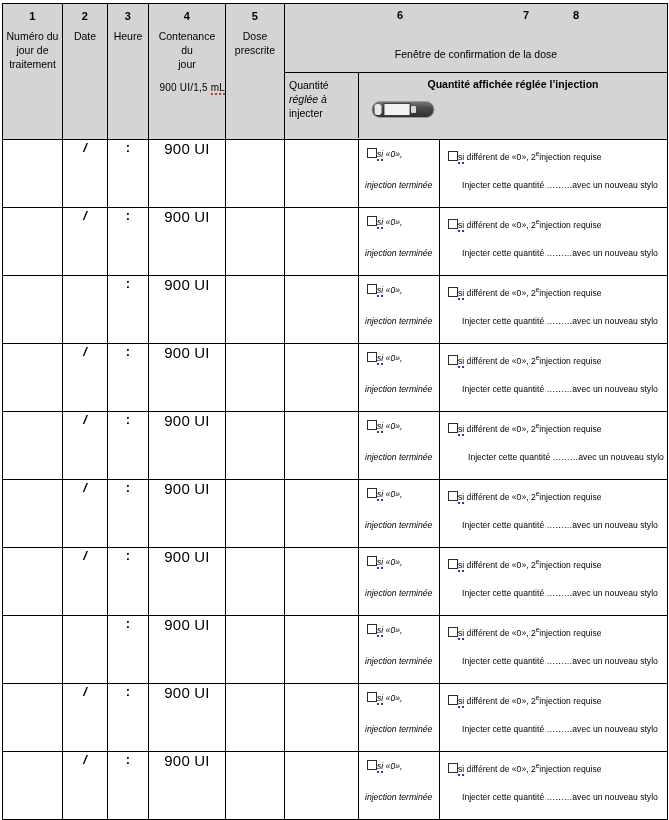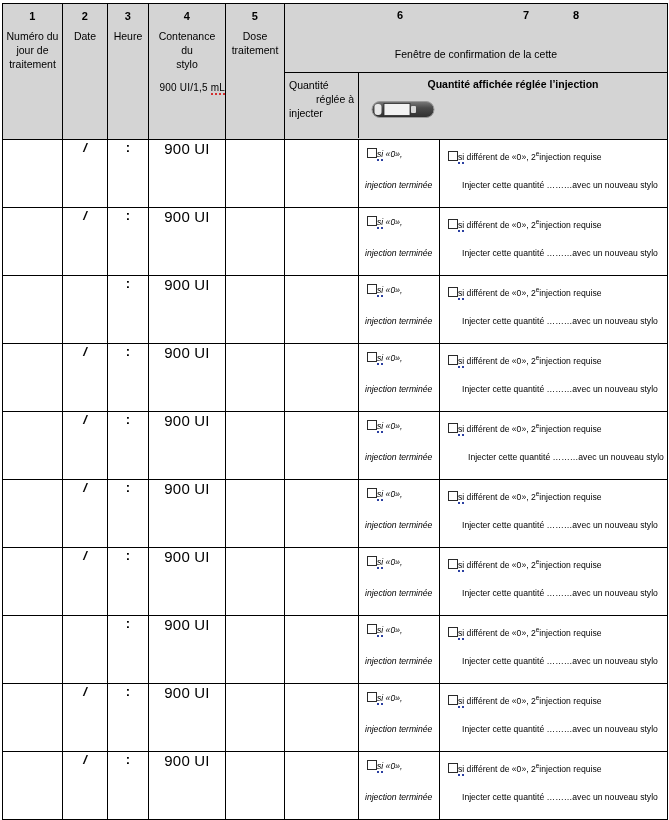--- a/index.html
+++ b/index.html
@@ -106,21 +106,21 @@
   }
   .sub-left {
     width: 74px;
     box-sizing: border-box;
     border-right: 1px solid #000;
     font-size: 10.5px;
     line-height: 14px;
     padding: 5px 4px 0 4px;
   }
   .sub-left div { text-align: left; }
-  .sub-left div.c { text-align: right; }
+  .sub-left div.c { text-align: left; font-style: italic; }
   .sub-right {
     flex: 1;
     position: relative;
   }
   .sub-right .lbl {
     text-align: center;
     font-size: 10.5px;
     font-weight: bold;
     padding-top: 5px;
   }
@@ -237,38 +237,38 @@
 
       <td class="hdr hdr-cell">
         <div class="hdr-num">3</div>
         <div class="hdr-title">Heure</div>
       </td>
 
       <td class="hdr hdr-cell">
         <div class="hdr-num">4</div>
         <div class="hdr-title">
           <div>Contenance du</div>
-          <div>stylo</div>
+          <div>jour</div>
         </div>
         <div class="hdr-sub"><span>900 UI/1,5 </span><span class="squiggle-red">mL</span></div>
       </td>
 
       <td class="hdr hdr-cell">
         <div class="hdr-num">5</div>
-        <div class="hdr-title">Dose traitement</div>
+        <div class="hdr-title">Dose prescrite</div>
       </td>
 
       <td class="hdr hdr-cell" style="padding:0">
         <div class="hdr-split-top">
           <div class="colnums">
             <span class="n6">6</span>
             <span class="n7">7</span>
             <span class="n8">8</span>
           </div>
-          <div class="fenetre">Fenêtre de confirmation de la cette</div>
+          <div class="fenetre">Fenêtre de confirmation de la dose</div>
         </div>
 
         <div class="sub-row">
           <div class="sub-left">
             <div>Quantité</div>
             <div class="c">réglée à</div>
             <div>injecter</div>
           </div>
           <div class="sub-right">
             <div class="lbl">Quantité affichée réglée l’injection</div>

